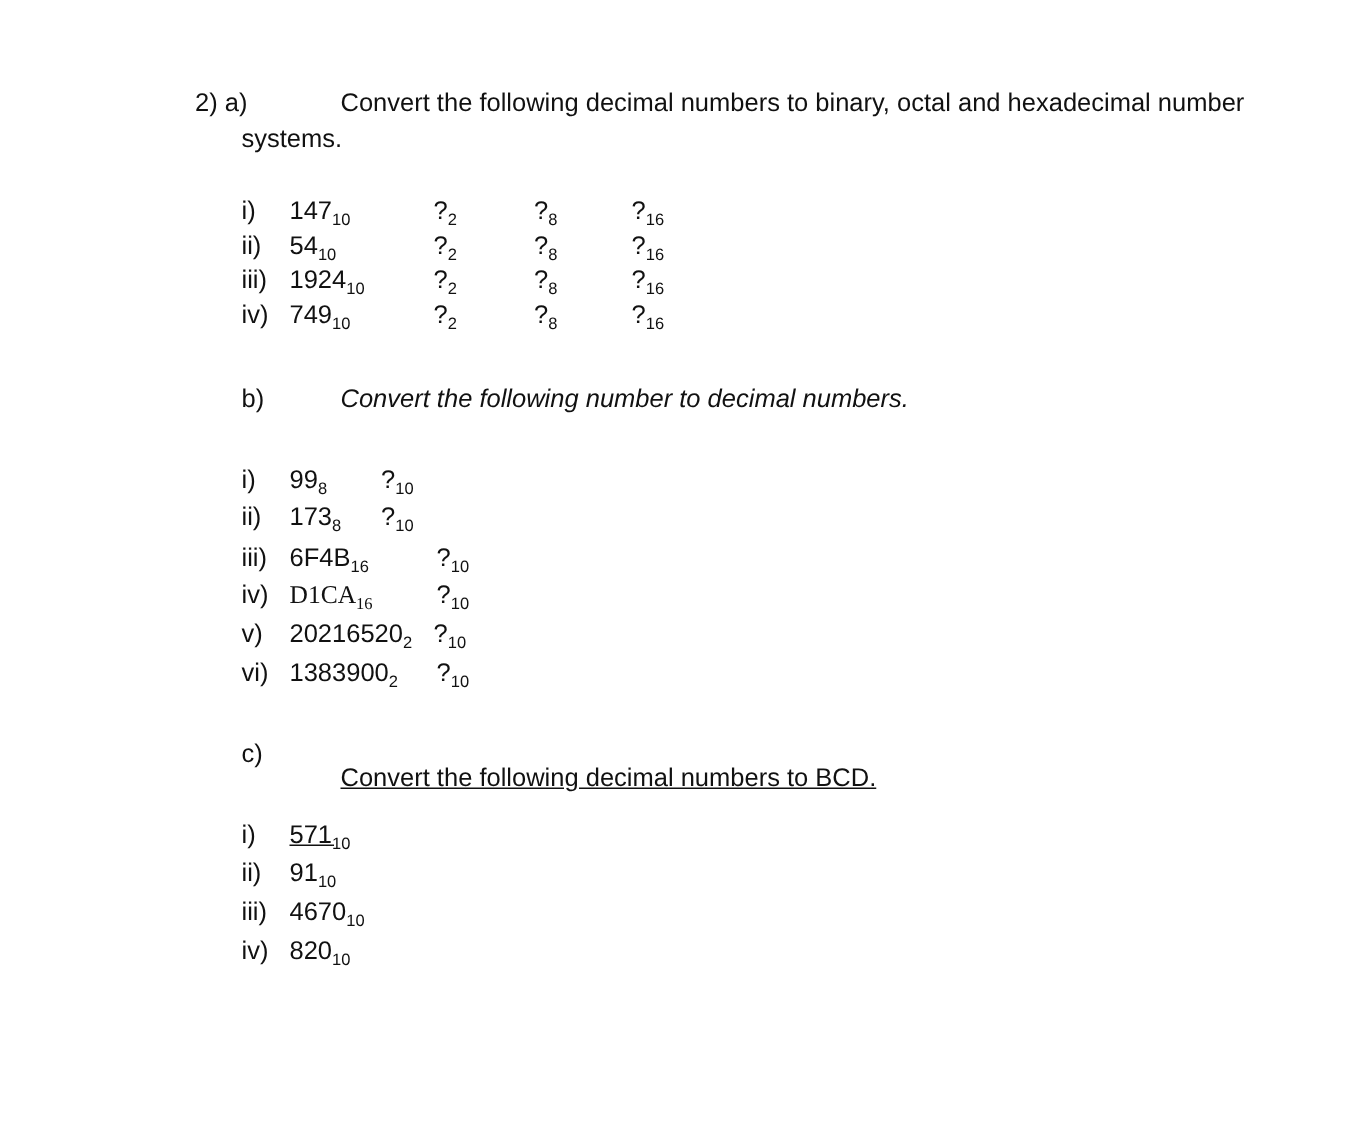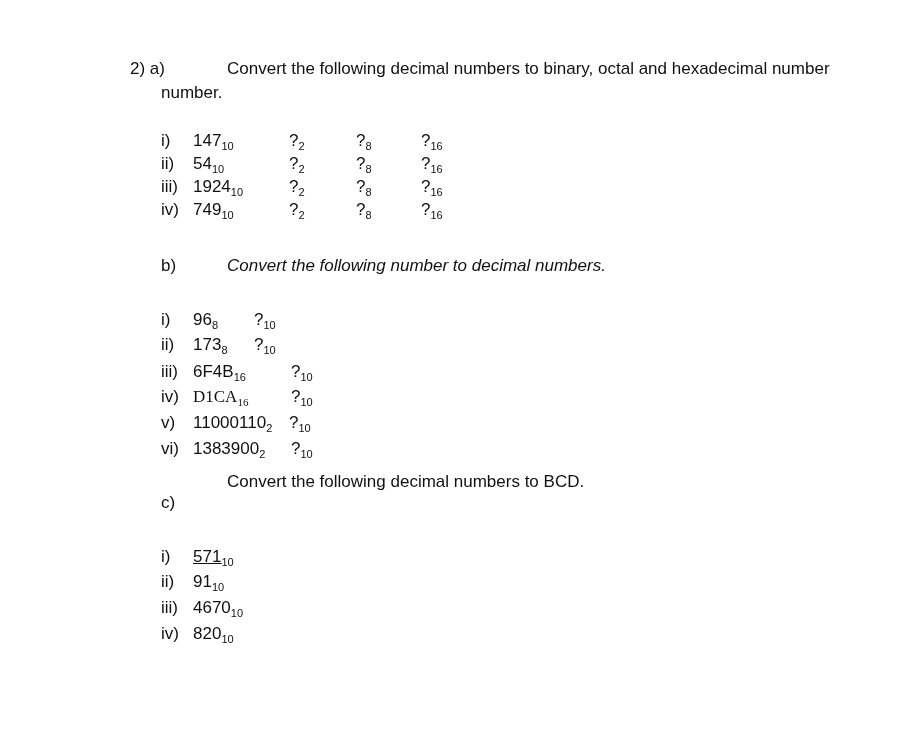--- a/index.html
+++ b/index.html
@@ -9,21 +9,21 @@
     sub { font-size:11px; vertical-align:-4px; line-height:0; }
     .q { position:absolute; white-space:nowrap; line-height:20px; }
   </style>
 </head>
 <body>
 
 <div class="abs" style="left:130px;top:59px;">
   <span>2)</span> <span>a)</span>
 </div>
 <div class="abs" style="left:227px;top:59px;">Convert the following decimal numbers to binary, octal and hexadecimal number</div>
-<div class="abs" style="left:161px;top:83px;">number.</div>
+<div class="abs" style="left:161px;top:83px;">systems.</div>
 
 <div>
   <div>
     <span class="q" style="left:161px;top:131px;">i)</span>
     <span class="q" style="left:193px;top:131px;"><span>147</span><sub>10</sub></span>
     <span class="q" style="left:289px;top:131px;"><span>?</span><sub>2</sub></span>
     <span class="q" style="left:356px;top:131px;"><span>?</span><sub>8</sub></span>
     <span class="q" style="left:421px;top:131px;"><span>?</span><sub>16</sub></span>
   </div>
   <div>
@@ -48,52 +48,52 @@
     <span class="q" style="left:421px;top:200px;"><span>?</span><sub>16</sub></span>
   </div>
 </div>
 
 <div class="abs" style="left:161px;top:256px;">b)</div>
 <div class="abs" style="left:227px;top:256px;font-style:italic;">Convert the following number to decimal numbers.</div>
 
 <div>
   <div>
     <span class="q" style="left:161px;top:310px;">i)</span>
-    <span class="q" style="left:193px;top:310px;"><span>96</span><sub>8</sub></span>
+    <span class="q" style="left:193px;top:310px;"><span>99</span><sub>8</sub></span>
     <span class="q" style="left:254px;top:310px;"><span>?</span><sub>10</sub></span>
   </div>
   <div>
     <span class="q" style="left:161px;top:335px;">ii)</span>
     <span class="q" style="left:193px;top:335px;text-align:right;"><span>173</span><sub>8</sub></span>
     <span class="q" style="left:254px;top:335px;"><span>?</span><sub>10</sub></span>
   </div>
   <div>
     <span class="q" style="left:161px;top:362px;">iii)</span>
     <span class="q" style="left:193px;top:362px;"><span>6F4B</span><sub>16</sub></span>
     <span class="q" style="left:291px;top:362px;"><span>?</span><sub>10</sub></span>
   </div>
   <div>
     <span class="q" style="left:161px;top:387px;">iv)</span>
     <span class="q" style="left:193px;top:387px;font-family:Liberation Serif, serif;"><span>D1CA</span><sub>16</sub></span>
     <span class="q" style="left:291px;top:387px;"><span>?</span><sub>10</sub></span>
   </div>
   <div>
     <span class="q" style="left:161px;top:413px;">v)</span>
-    <span class="q" style="left:193px;top:413px;"><span>11000110</span><sub>2</sub></span>
+    <span class="q" style="left:193px;top:413px;"><span>20216520</span><sub>2</sub></span>
     <span class="q" style="left:289px;top:413px;"><span>?</span><sub>10</sub></span>
   </div>
   <div>
     <span class="q" style="left:161px;top:439px;">vi)</span>
     <span class="q" style="left:193px;top:439px;"><span>1383900</span><sub>2</sub></span>
     <span class="q" style="left:291px;top:439px;"><span>?</span><sub>10</sub></span>
   </div>
 </div>
 
 <div class="abs" style="left:161px;top:493px;">c)</div>
-<div class="abs" style="left:227px;top:472px;">Convert the following decimal numbers to BCD.</div>
+<div class="abs" style="left:227px;top:509px;text-decoration:underline;">Convert the following decimal numbers to BCD.</div>
 
 <div>
   <div>
     <span class="q" style="left:161px;top:547px;">i)</span>
     <span class="q" style="left:193px;top:547px;text-decoration:underline;"><span>571</span><sub>10</sub></span>
   </div>
   <div>
     <span class="q" style="left:161px;top:572px;">ii)</span>
     <span class="q" style="left:193px;top:572px;"><span>91</span><sub>10</sub></span>
   </div>

